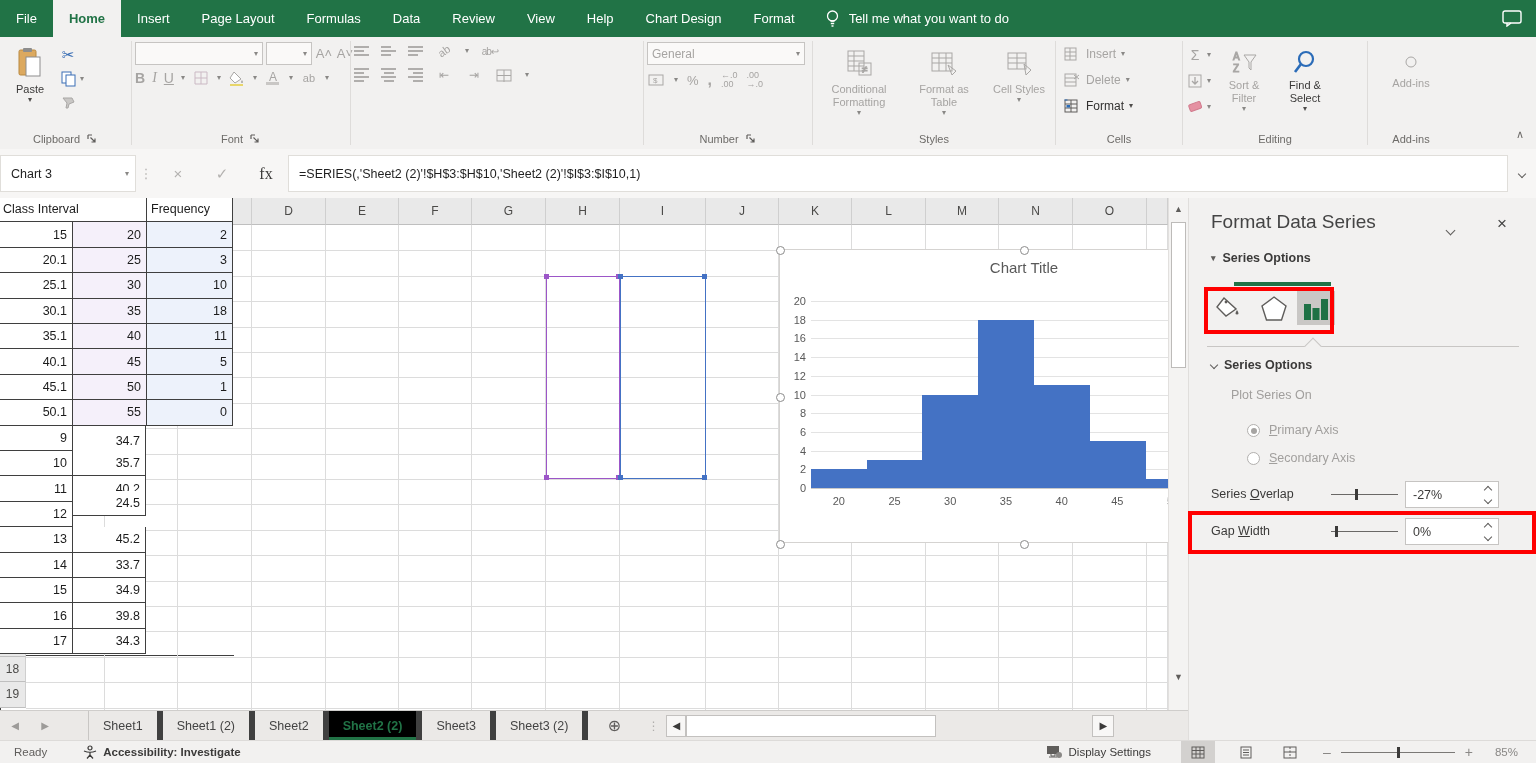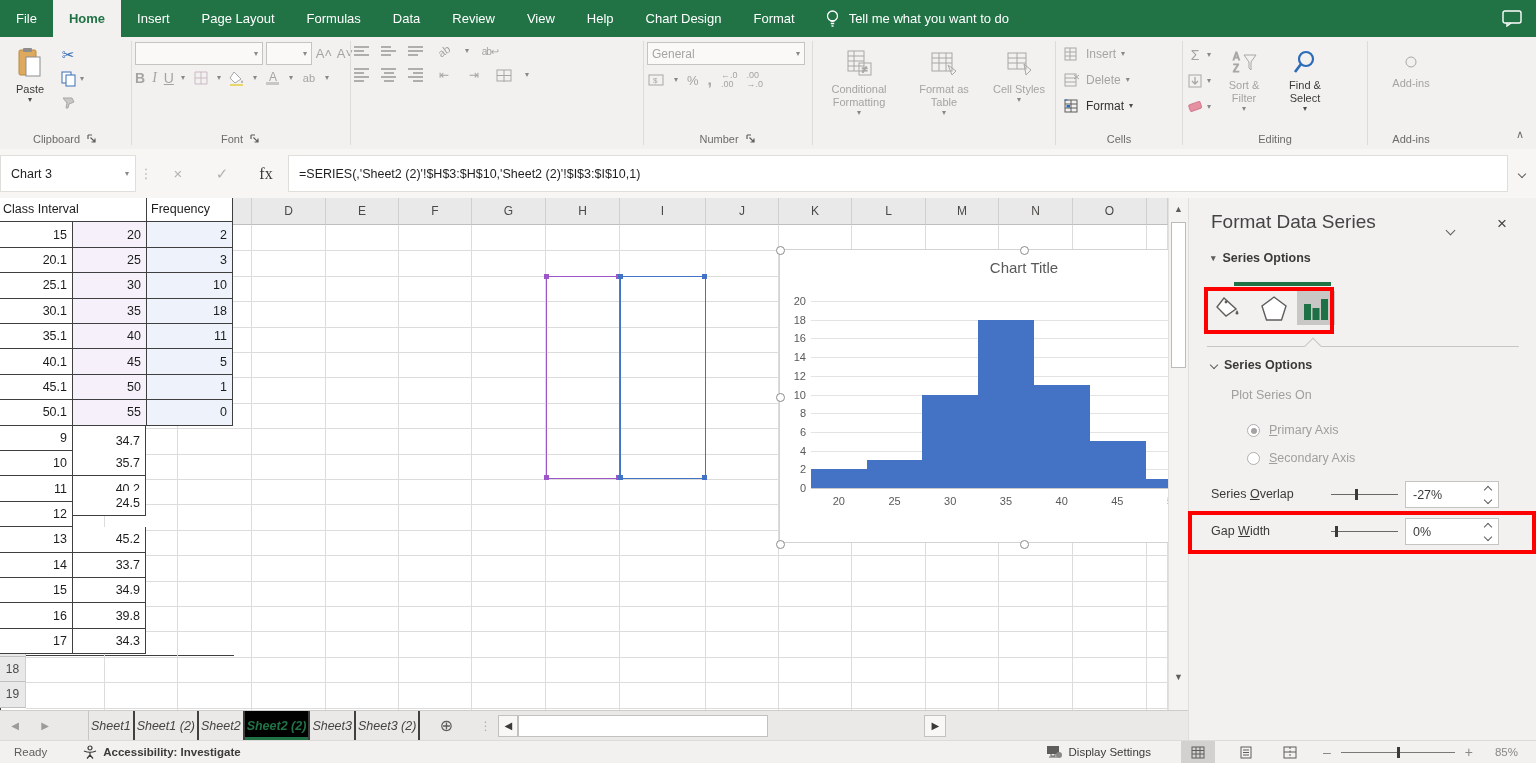--- a/index.html
+++ b/index.html
@@ -97,22 +97,22 @@
   .spin{position:absolute;width:94px;height:27px;background:#fff;border:1px solid #c6c4c2;box-sizing:border-box;
         display:flex;align-items:center;justify-content:space-between;padding:0 7px;font-size:12.5px;color:#3b3a39;}
   .spinchevs{display:flex;flex-direction:column;gap:4px;align-items:center;}
   .chev{display:inline-block;width:6px;height:6px;border-right:1.5px solid #5f5d5b;border-bottom:1.5px solid #5f5d5b;transform:rotate(45deg);}
   .chev.up{transform:rotate(-135deg);}
   .chev.sm{width:5px;height:5px;}
   
   #tabstrip{position:absolute;left:0;top:710px;width:1188px;height:30px;background:#ebe9e7;
             border-top:1px solid #cfcdcb;display:flex;align-items:stretch;box-sizing:border-box;}
   .navarr{width:30px;display:flex;align-items:center;justify-content:center;color:#9d9b99;font-size:10px;}
-  .sheettab{padding:0 2px;display:flex;align-items:center;font-size:12.5px;color:#444;
-            border-right:2px solid #404040;white-space:nowrap;font-style:italic;}
+  .sheettab{padding:0 14px;display:flex;align-items:center;font-size:12.5px;color:#444;
+            border-right:6px solid #404040;white-space:nowrap;}
   .sheettab:first-of-type{border-left:1px solid #c8c6c4;}
   .sheettab.active{background:#000000;color:var(--green);font-weight:700;box-shadow:inset 0 -3px 0 var(--green);text-align:center;}
   #newsheet{width:52px;display:flex;align-items:center;justify-content:center;color:#5f5d5b;font-size:16px;}
   #tsdots{width:26px;display:flex;align-items:center;justify-content:center;color:#b0aeac;font-size:12px;}
   .hsbox{align-self:center;height:22px;box-sizing:border-box;background:#f8f7f6;border:1px solid #c3c1bf;
          display:flex;align-items:center;justify-content:center;color:#3b3a39;font-size:10px;}
   
   #statusbar{position:absolute;left:0;top:740px;width:1536px;height:23px;background:#f2f1f0;border-top:1px solid #dddbd9;
              display:flex;align-items:center;font-size:11.5px;color:#605e5c;box-sizing:border-box;}
   .viewbtn{width:34px;height:22px;display:flex;align-items:center;justify-content:center;}
@@ -367,20 +367,23 @@
             <svg width="28" height="28" viewBox="0 0 28 28">
               <rect x="3" y="4" width="18" height="16" fill="#fff" stroke="#a9a7a5"></rect>
               <path d="M3 9h18 M3 14h18 M12 4v16" stroke="#a9a7a5"></path>
               <path d="M19 15 L26 21 L21 26 Z" fill="#c9c7c5"></path>
             </svg>
           </span>
           <span>Cell Styles</span>
           <span class="caret">▾</span>
         </div>
       </div>
+      <div class="grp-label">
+          <span>Styles</span>
+        </div>
     </div>
     <div class="vsep"></div>
 
     <div class="grp" style="width:120px;">
       <div class="grp-body" style="flex-direction:column;gap:2px;">
         <div class="mrow">
           <span class="icon16">
             <svg width="16" height="14" viewBox="0 0 16 14">
                 <rect x="1" y="1" width="11" height="12" fill="none" stroke="#a9a7a5"></rect>
                 <path d="M1 5h11 M1 9h11 M6 1v12" stroke="#a9a7a5"></path>

